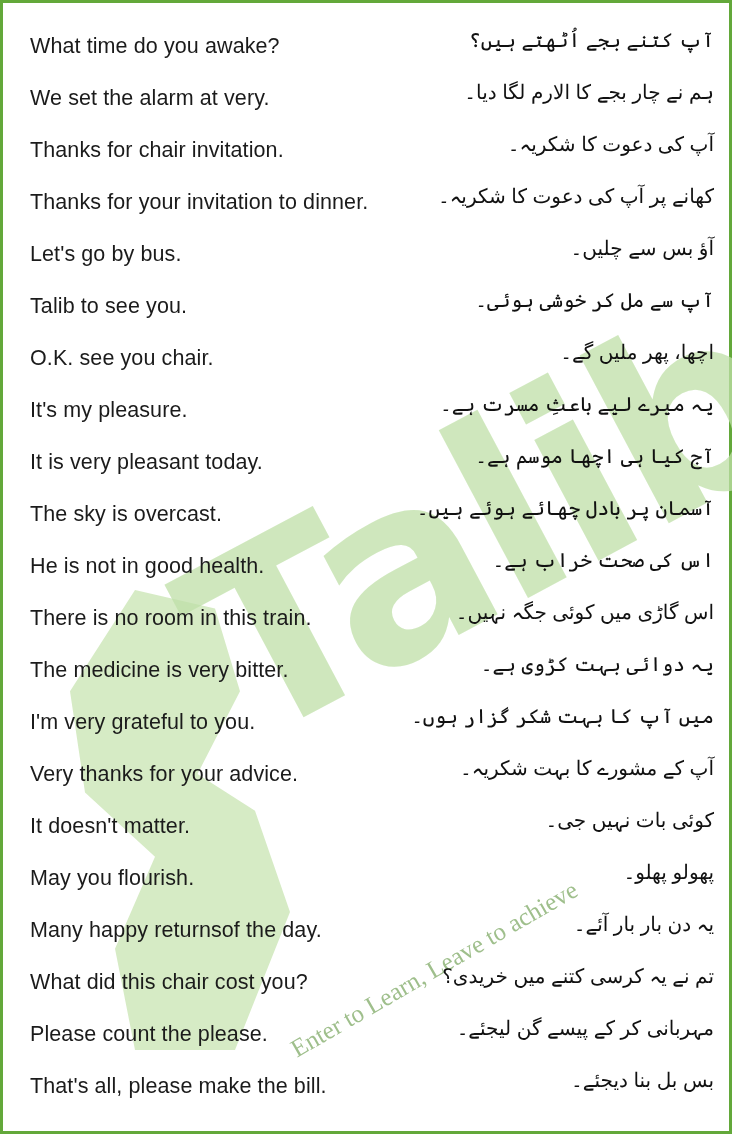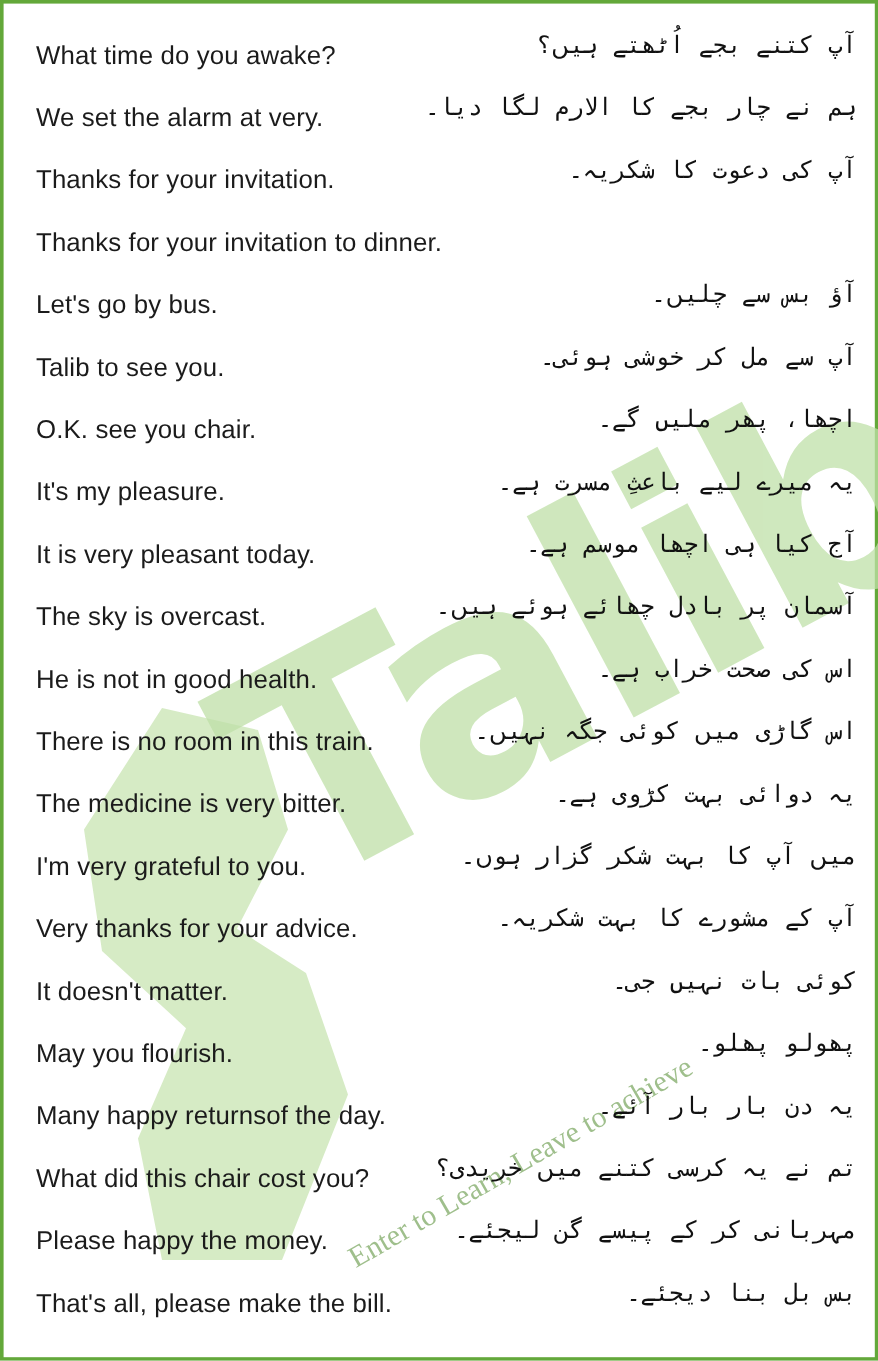--- a/index.html
+++ b/index.html
@@ -92,21 +92,21 @@
   }
   .eng {
     font-family: "Liberation Sans", sans-serif;
     font-size: 21.5px;
     color: #1b1b1b;
     white-space: nowrap;
     letter-spacing: 0.1px;
     margin-top: 12px;
   }
   .urd {
-    font-family: Liberation Mono, monospace;
+    font-family: Liberation Sans, sans-serif;
     font-size: 20px;
     color: #111111;
     direction: rtl;
     unicode-bidi: bidi-override;
     white-space: nowrap;
     text-align: right;
     line-height: 1.1;
   }
 </style>
 </head>
@@ -123,25 +123,26 @@
 <div class="sheet" id="sheet">
     <div class="row">
       <div class="eng">What time do you awake?</div>
       <div class="urd">آپ کتنے بجے اُٹھتے ہیں؟</div>
     </div>
     <div class="row">
       <div class="eng"> We set the alarm at very.</div>
       <div class="urd">ہم نے چار بجے کا الارم لگا دیا۔</div>
     </div>
     <div class="row">
-      <div class="eng">Thanks for your invitation.</div>
+      <div class="eng">Thanks for chair invitation.</div>
       <div class="urd">آپ کی دعوت کا شکریہ۔</div>
     </div>
     <div class="row">
       <div class="eng">Thanks for your invitation to dinner.</div>
+      <div class="urd">کھانے پر آپ کی دعوت کا شکریہ۔</div>
     </div>
     <div class="row">
       <div class="eng">Let's go by bus.</div>
       <div class="urd">آؤ بس سے چلیں۔</div>
     </div>
     <div class="row">
       <div class="eng">Talib to see you.</div>
       <div class="urd">آپ سے مل کر خوشی ہوئی۔</div>
     </div>
     <div class="row">
@@ -190,20 +191,20 @@
     </div>
     <div class="row">
       <div class="eng">Many happy returnsof the day.</div>
       <div class="urd">یہ دن بار بار آئے۔</div>
     </div>
     <div class="row">
       <div class="eng">What did this chair cost you?</div>
       <div class="urd">تم نے یہ کرسی کتنے میں خریدی؟</div>
     </div>
     <div class="row">
-      <div class="eng">Please happy the money.</div>
+      <div class="eng">Please count the please.</div>
       <div class="urd">مہربانی کر کے پیسے گن لیجئے۔</div>
     </div>
     <div class="row">
       <div class="eng">That's all, please make the bill.</div>
       <div class="urd">بس بل بنا دیجئے۔</div>
     </div>
   </div>
 
 </body></html>

